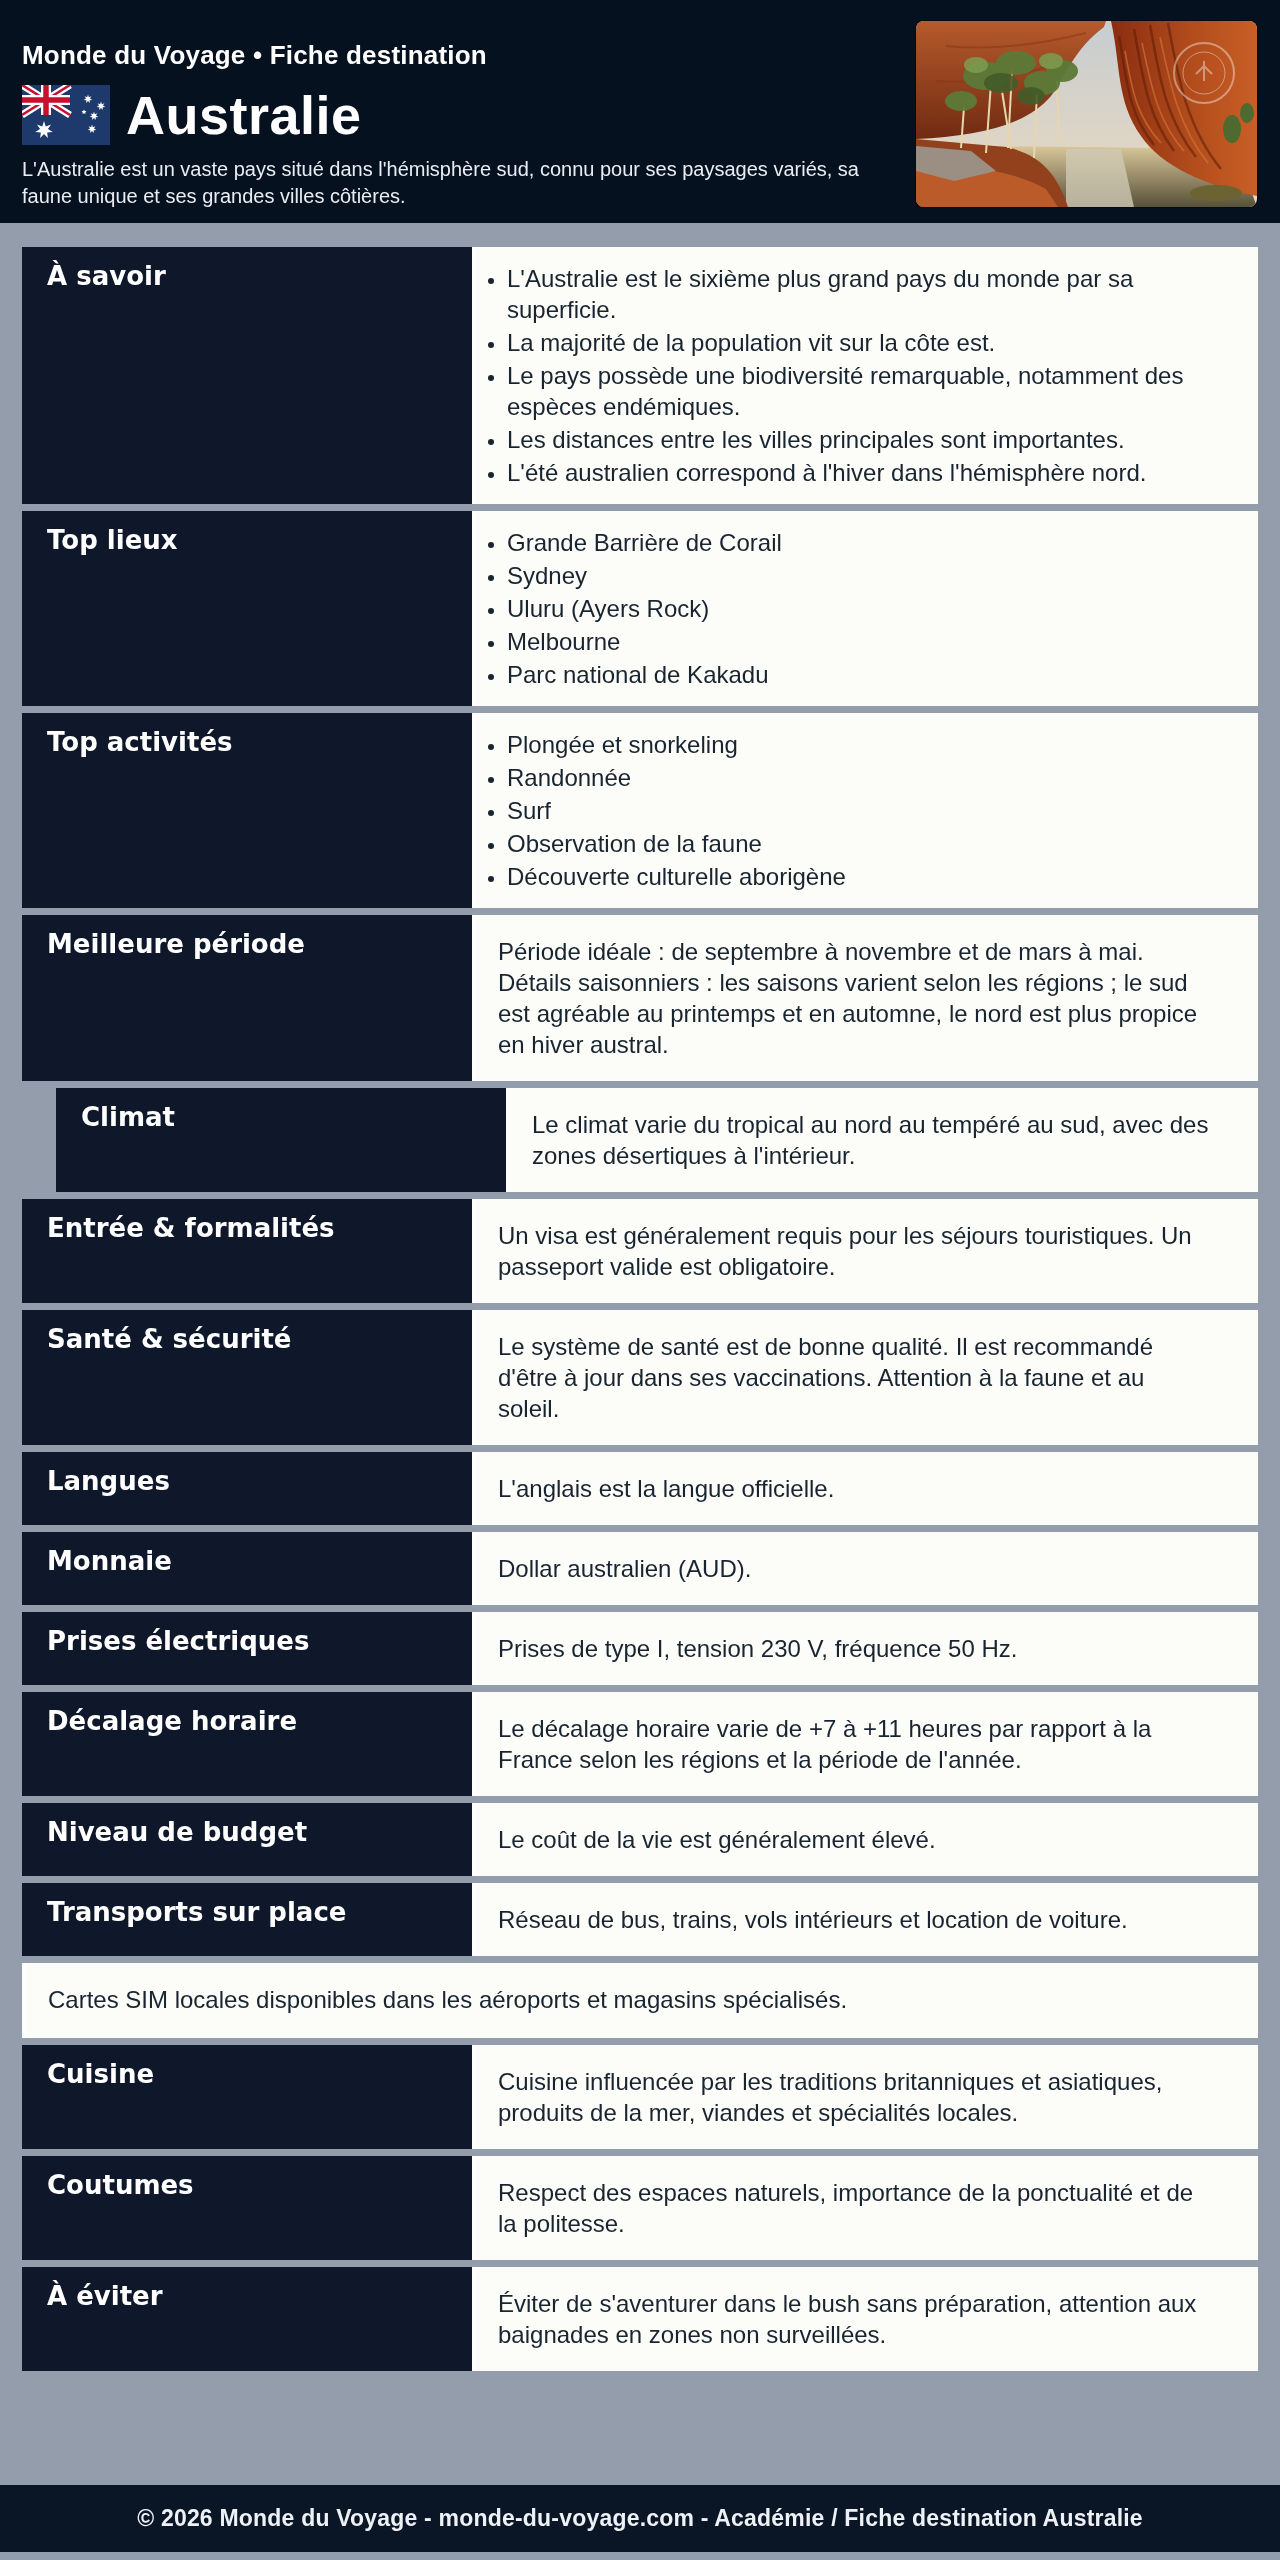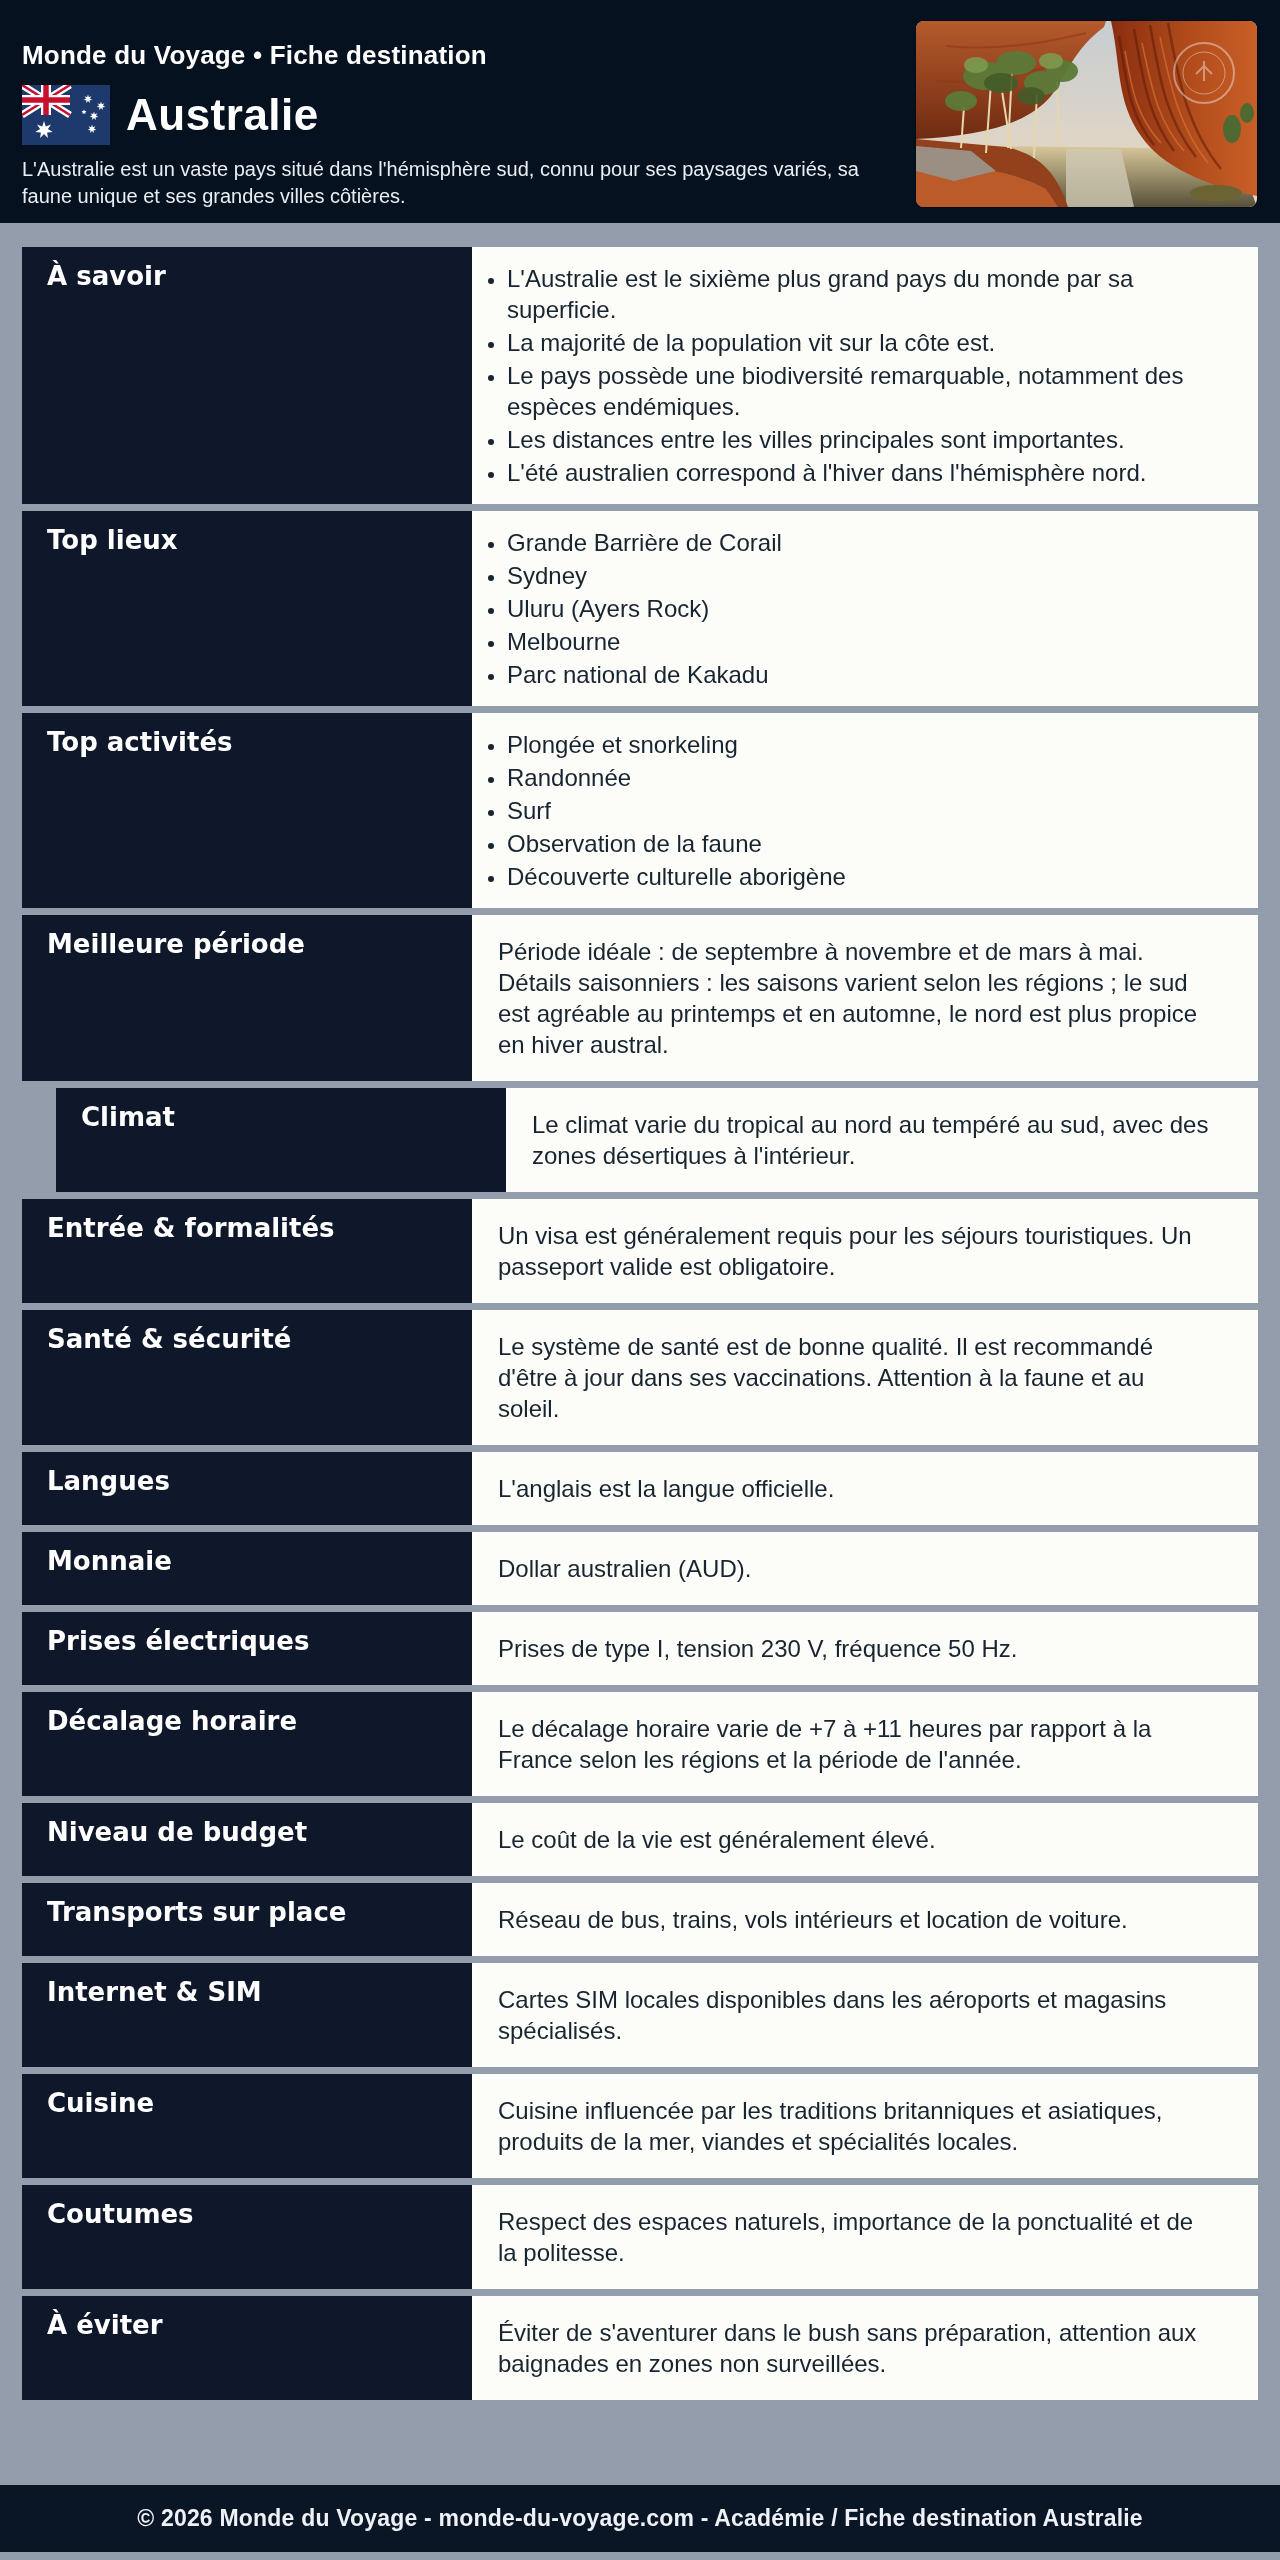--- a/index.html
+++ b/index.html
@@ -9,21 +9,21 @@
     font-family:"Liberation Sans",sans-serif;
   }
   
   .header{
     position:relative;height:223px;box-sizing:border-box;
     background:#06111f;padding:40px 22px 0 22px;
   }
   .brand{color:#ffffff;font-weight:bold;font-size:26px;letter-spacing:.2px;}
   .title-row{display:flex;align-items:center;gap:16px;margin-top:13px;height:61px;}
   .flag{width:88px;height:60px;flex:0 0 auto;display:block;}
-  h1.title{margin:0;color:#ffffff;font-size:44px;line-height:60px;font-weight:bold;letter-spacing:.5px;}
+  h1.title{margin:0;color:#ffffff;font-size:54px;line-height:60px;font-weight:bold;letter-spacing:.5px;}
   .desc{margin:11px 0 0 0;color:#e9edf3;font-size:20px;line-height:27px;width:880px;}
   .photo{
     position:absolute;top:21px;right:23px;width:341px;height:186px;
     border-radius:8px;overflow:hidden;box-shadow:0 0 0 1px rgba(0,0,0,.35);
   }
   .photo svg{display:block;width:100%;height:100%;}
   
   .table{margin:24px 22px 0 22px;}
   .row{display:flex;margin-bottom:7px;}
   .cell-label{
@@ -280,21 +280,20 @@
 
   <div class="row" style="min-height: 57px;">
     <div class="cell-label">Transports sur place</div>
     <div class="col-divider"></div>
     <div class="cell-value">
           <p>Réseau de bus, trains, vols intérieurs et location de voiture.</p>
         </div>
   </div>
 
   <div class="row" style="min-height: 75px;">
-    <div class="cell-label">Internet &amp; SIM</div>
     <div class="col-divider"></div>
     <div class="cell-value">
           <p>Cartes SIM locales disponibles dans les aéroports et magasins spécialisés.</p>
         </div>
   </div>
 
   <div class="row" style="min-height: 84px;">
     <div class="cell-label">Cuisine</div>
     <div class="col-divider"></div>
     <div class="cell-value">

